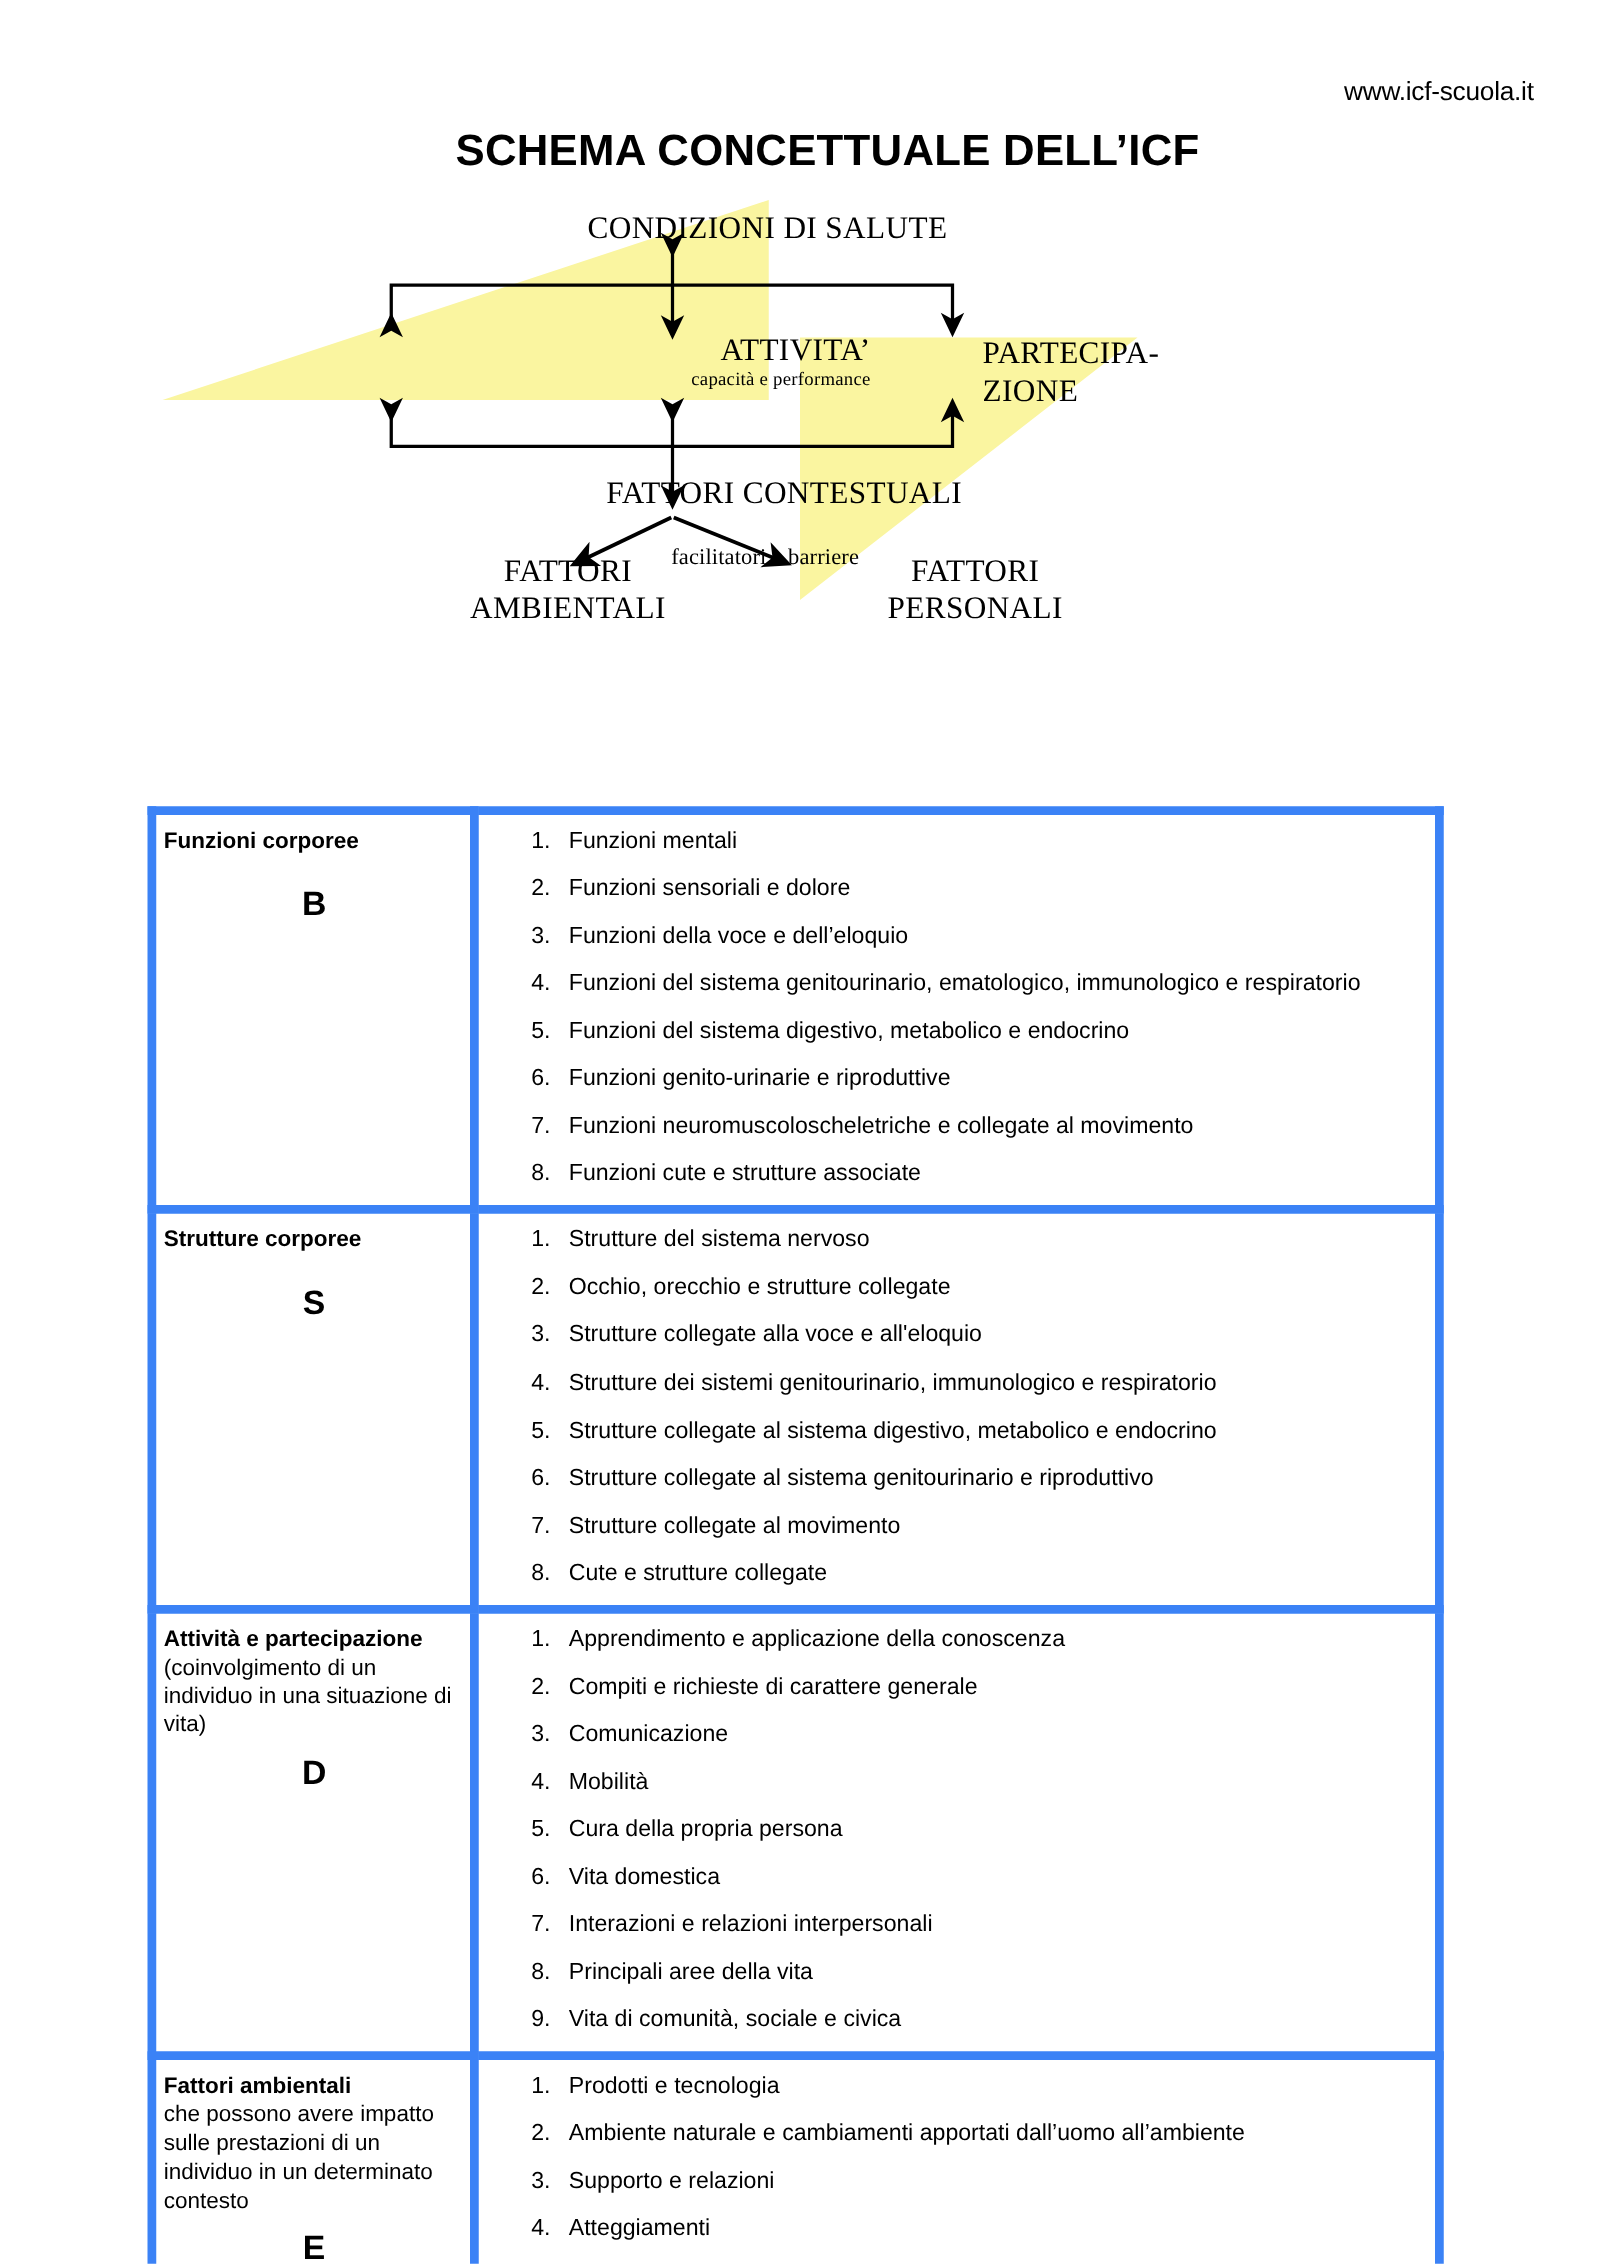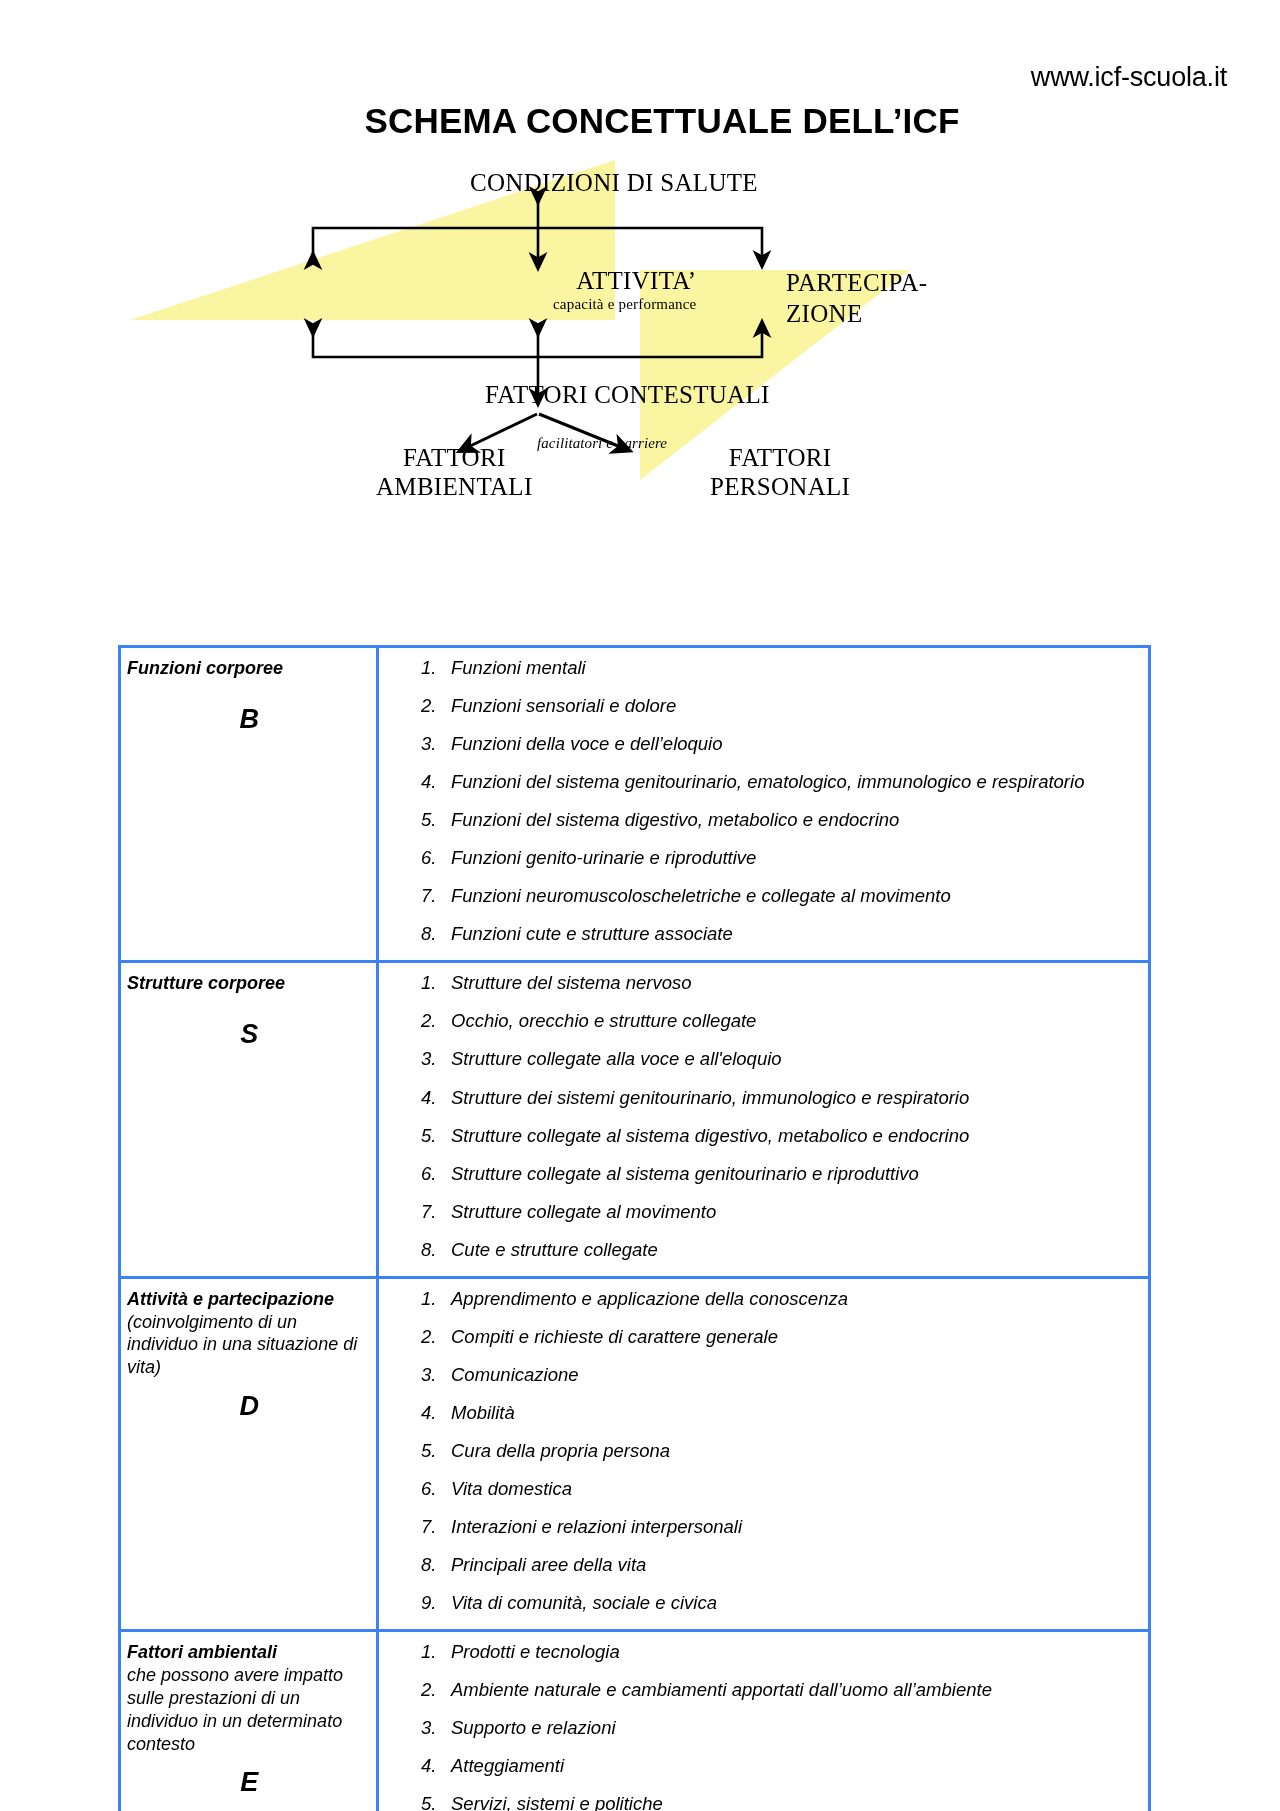--- a/index.html
+++ b/index.html
@@ -21,21 +21,21 @@
     width: 1280px;
     height: 1811px;
   }
 
   
   .site-url {
     position: absolute;
     top: 62px;
     right: 53px;
     font-family: "Liberation Sans", sans-serif;
-    font-size: 27px;
+    font-size: 21px;
     letter-spacing: -0.2px;
     color: #000;
   }
 
   .doc-title {
     position: absolute;
     top: 101px;
     left: 0;
     width: 1280px;
     text-align: center;
@@ -64,23 +64,22 @@
     font-family: "Liberation Serif", serif;
     color: #000;
     white-space: nowrap;
     line-height: 1.06;
   }
   .dg-big {
     font-size: 25px;
     letter-spacing: 0.3px;
   }
   .dg-small {
-    font-size: 15px;
+    font-size: 18px;
     letter-spacing: 0.1px;
-    font-style: italic;
   }
 
   #lbl-condizioni { left: 470px; top: 20px; }
   #lbl-strutture  { left: 293px; top: 100px; text-align: center; line-height: 1.22;}
   #lbl-attivita   { left: 553px; top: 118px; text-align: right; }
   #lbl-attivita .sub { display:block; font-size: 15px; margin-top: 2px; letter-spacing: 0.2px;}
   #lbl-partecipazione { left: 786px; top: 118px; text-align: left; line-height: 1.22; }
   #lbl-fattori-ctx { left: 485px; top: 232px; }
   #lbl-fac-barriere { left: 537px; top: 286px; }
   #lbl-fattori-amb { left: 376px; top: 293px; text-align: center; line-height: 1.16;}
@@ -89,24 +88,23 @@
   
   .icf-table {
     position: absolute;
     left: 118px;
     top: 645px;
     width: 1030px;
     border-collapse: collapse;
     table-layout: fixed;
   }
   .icf-table td {
-    border: 3px solid #3b82f6;
+    border: 7px solid #3b82f6;
     vertical-align: top;
     padding: 0;
-    font-style: italic;
   }
   .col-head { width: 258px; }
   .col-body { width: 772px; }
 
   .head-cell {
     padding: 9px 4px 14px 6px;
     font-family: "Liberation Sans", sans-serif;
     font-size: 18px;
     line-height: 1.27;
     position: relative;

